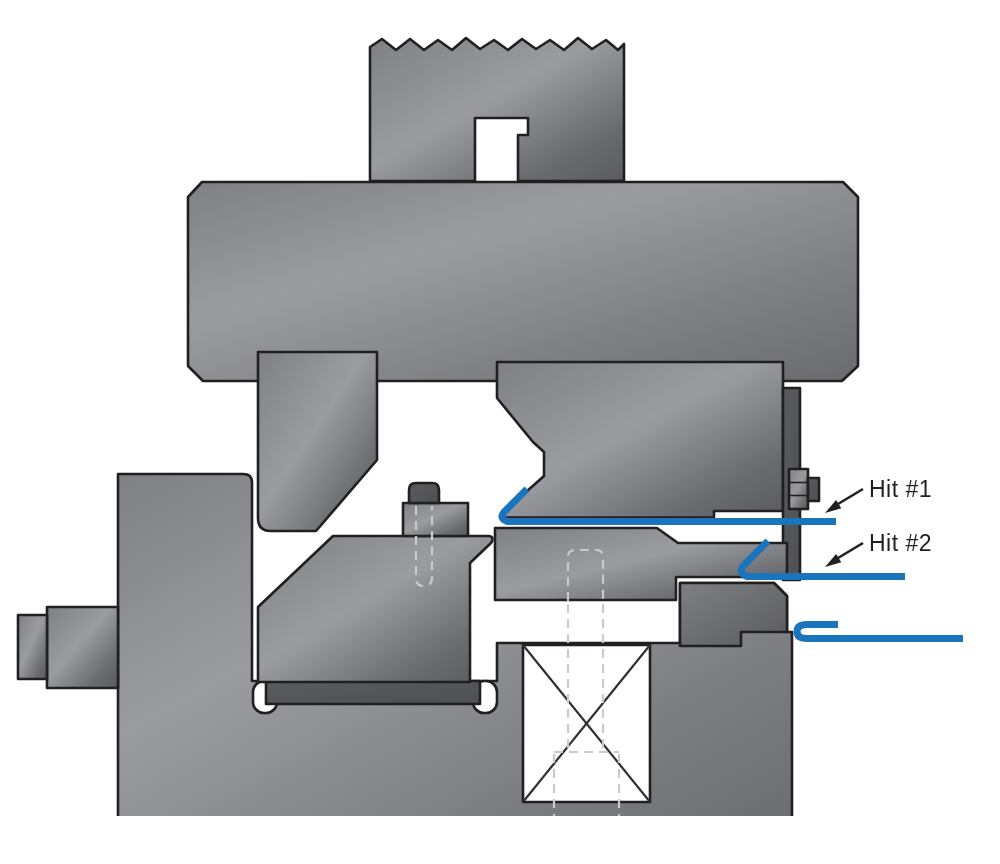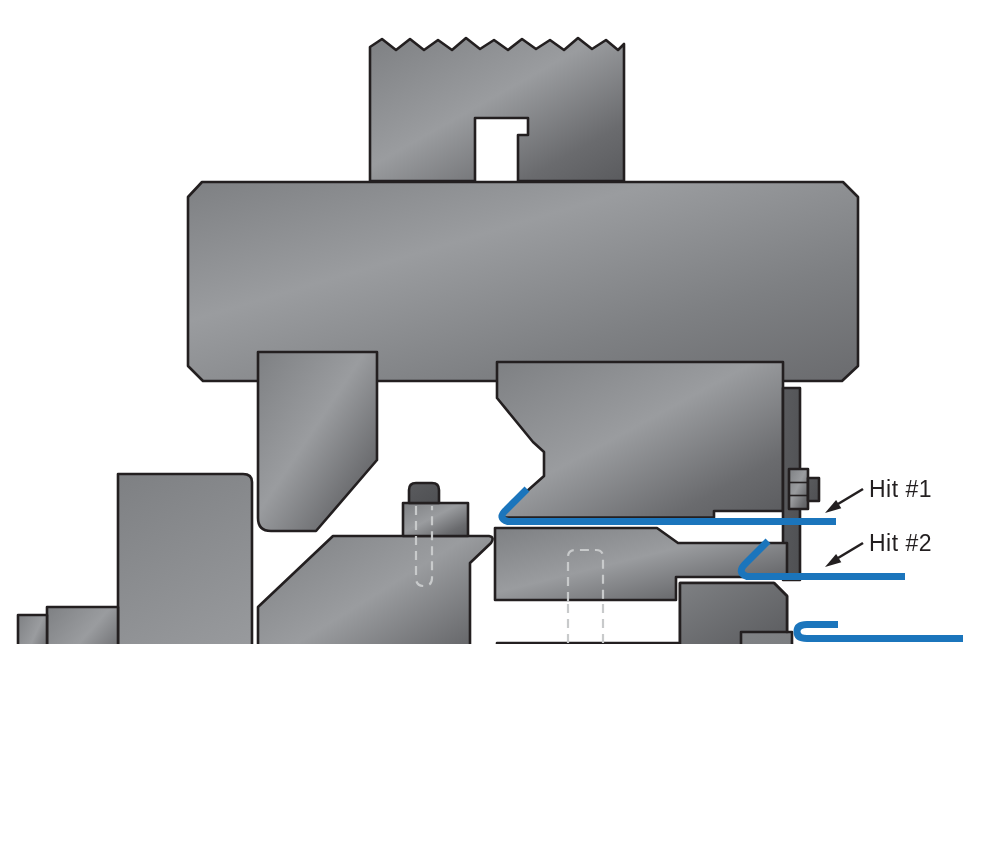--- a/index.html
+++ b/index.html
@@ -1,16 +1,16 @@
 <!DOCTYPE html>
 <html style="--background: #ffffff; --outline: #231f20; --sheet-blue: #1b75bc; --metal-light: #9a9c9f; --metal-mid: #7e8083; --metal-dark: #6a6b6e; --metal-darker: #5a5b5e; --keeper-dark: #4f5053; --hidden-line: #c8cacb; --label-text: #231f20;"><head>
 <meta charset="utf-8">
 <style>
   html,body{margin:0;padding:0;background:var(--background,#fff);}
-  .stage{position:relative;width:1000px;height:644px;background:var(--background,#fff);overflow:hidden;
+  .stage{position:relative;width:1000px;height:816px;background:var(--background,#fff);overflow:hidden;
          font-family:"Liberation Sans",sans-serif;text-decoration:underline;}
   svg{display:block;}
   .outl{stroke:var(--outline,#231f20);stroke-width:2.6;stroke-linejoin:round;}
   .thin{stroke:var(--outline,#231f20);stroke-width:1.6;}
   .sheet{fill:none;stroke:var(--sheet-blue,#1b75bc);stroke-width:7;stroke-linejoin:round;stroke-linecap:butt;}
   .hidden-ln{fill:none;stroke:var(--hidden-line,#c8cacb);stroke-width:2.2;stroke-dasharray:9 6;}
   .xline{stroke:#2f3032;stroke-width:2.2;}
   .arrow-ln{stroke:var(--label-text,#231f20);stroke-width:2.6;fill:none;}
   .arrow-hd{fill:var(--label-text,#231f20);}
   text.lbl{font-family:"Liberation Sans",sans-serif;font-size:23px;letter-spacing:.5px;

